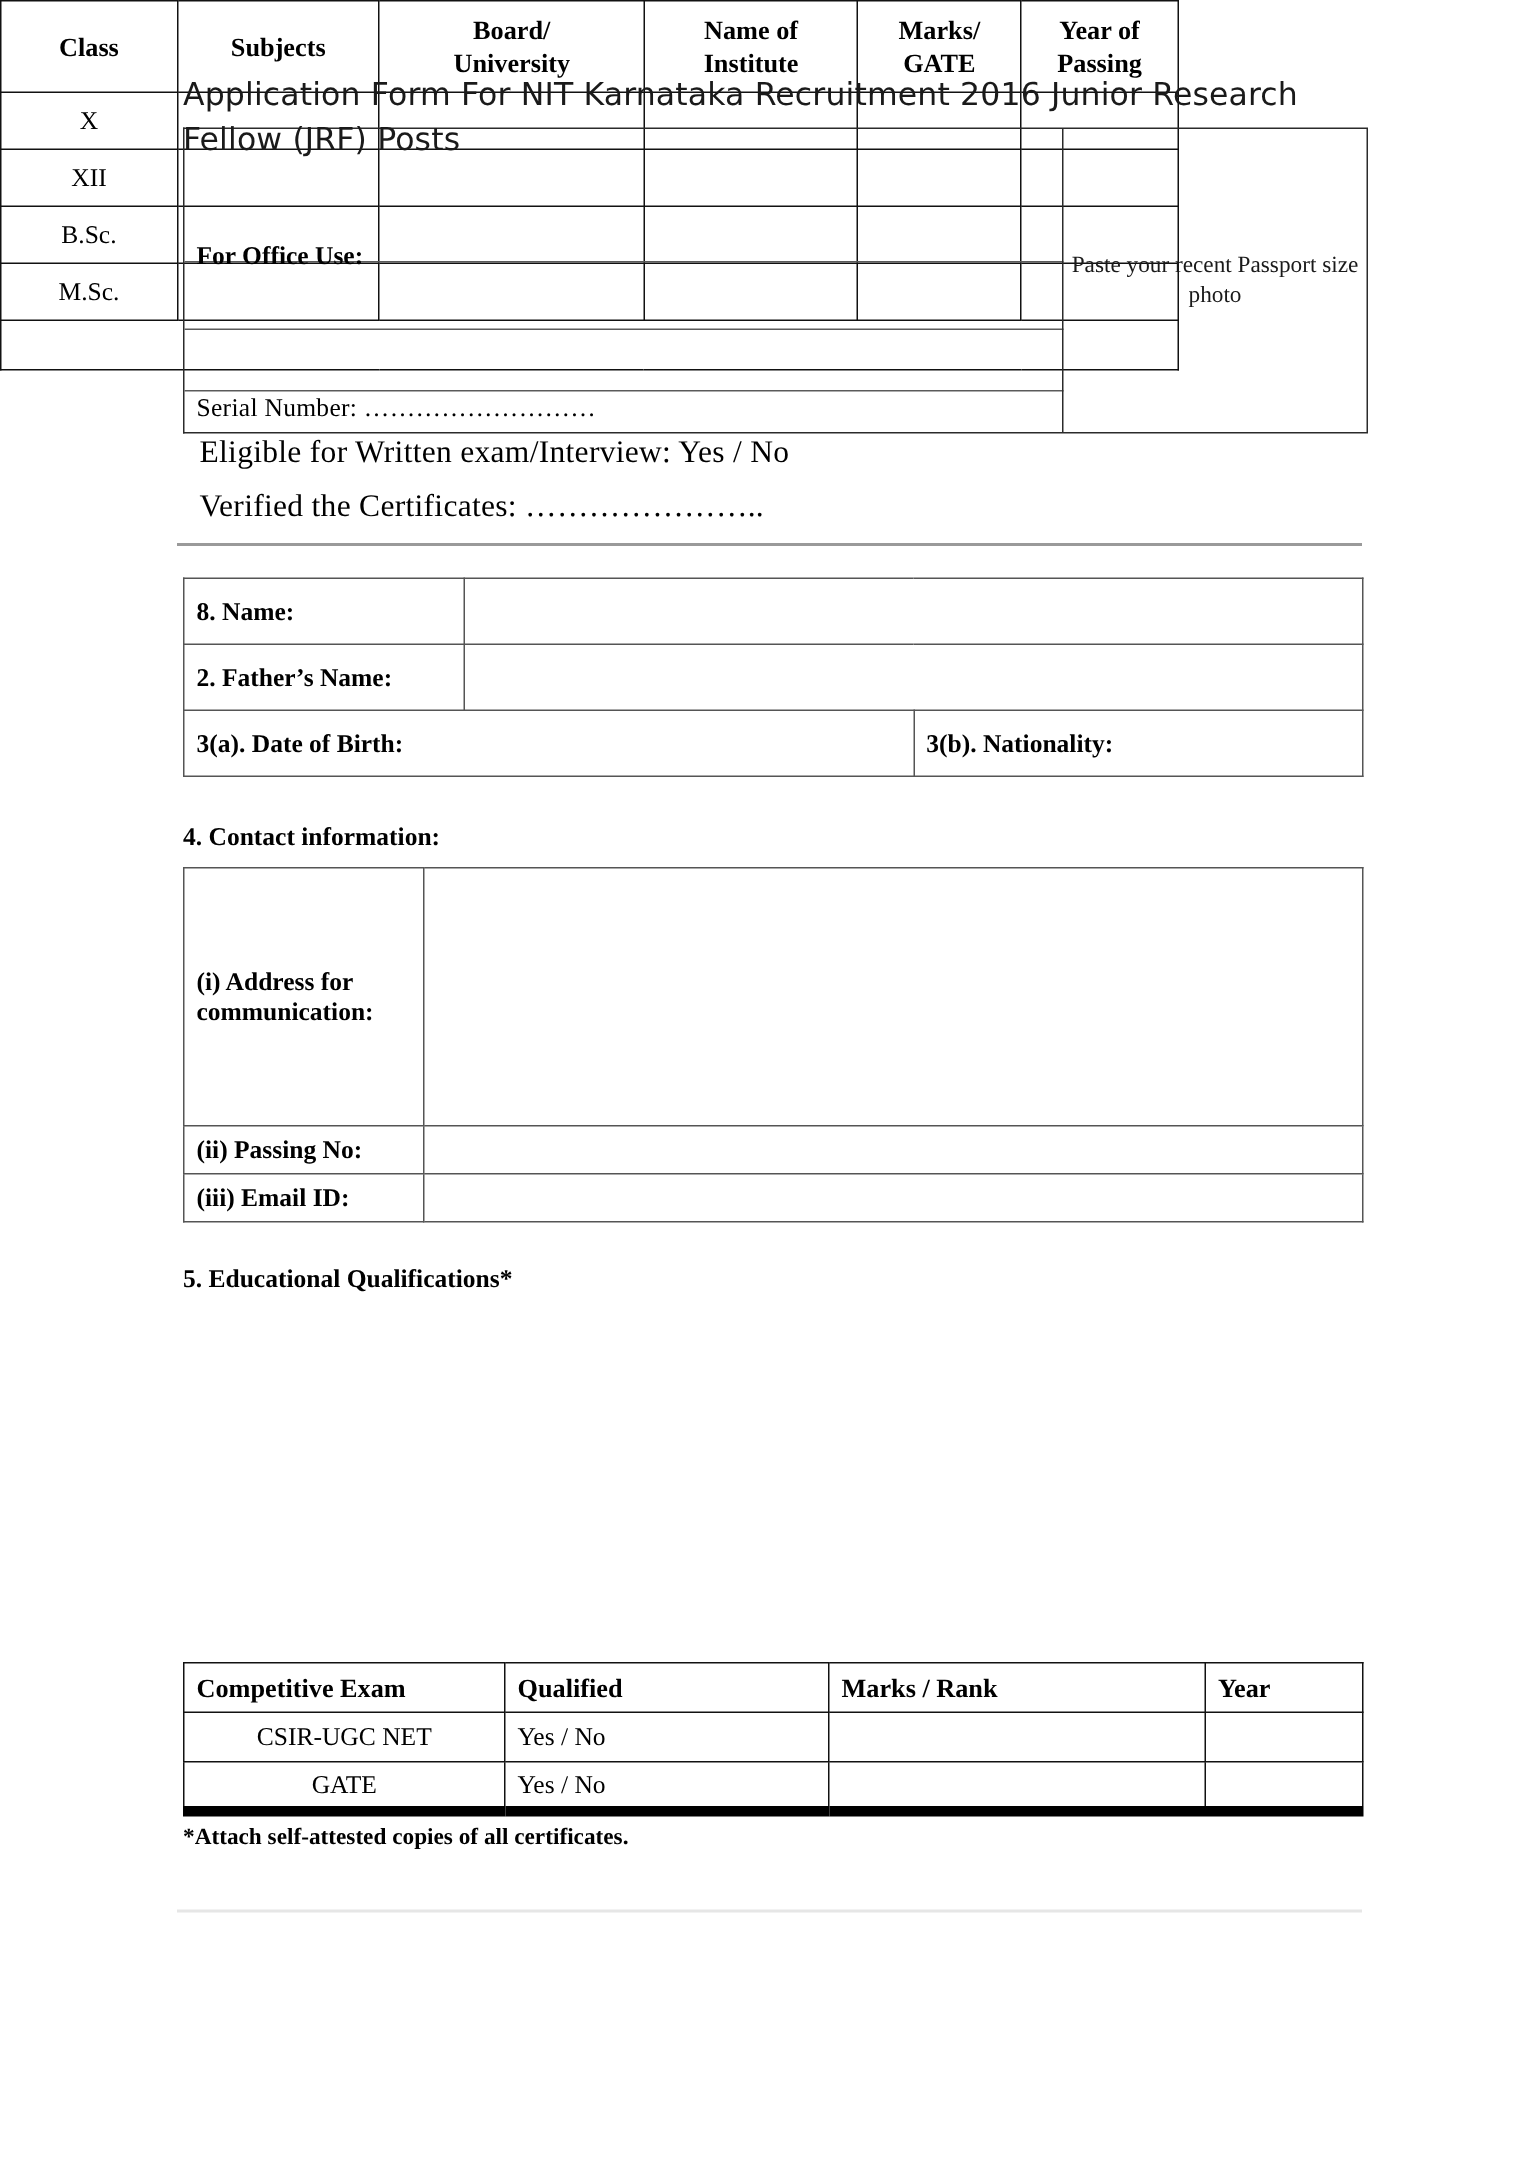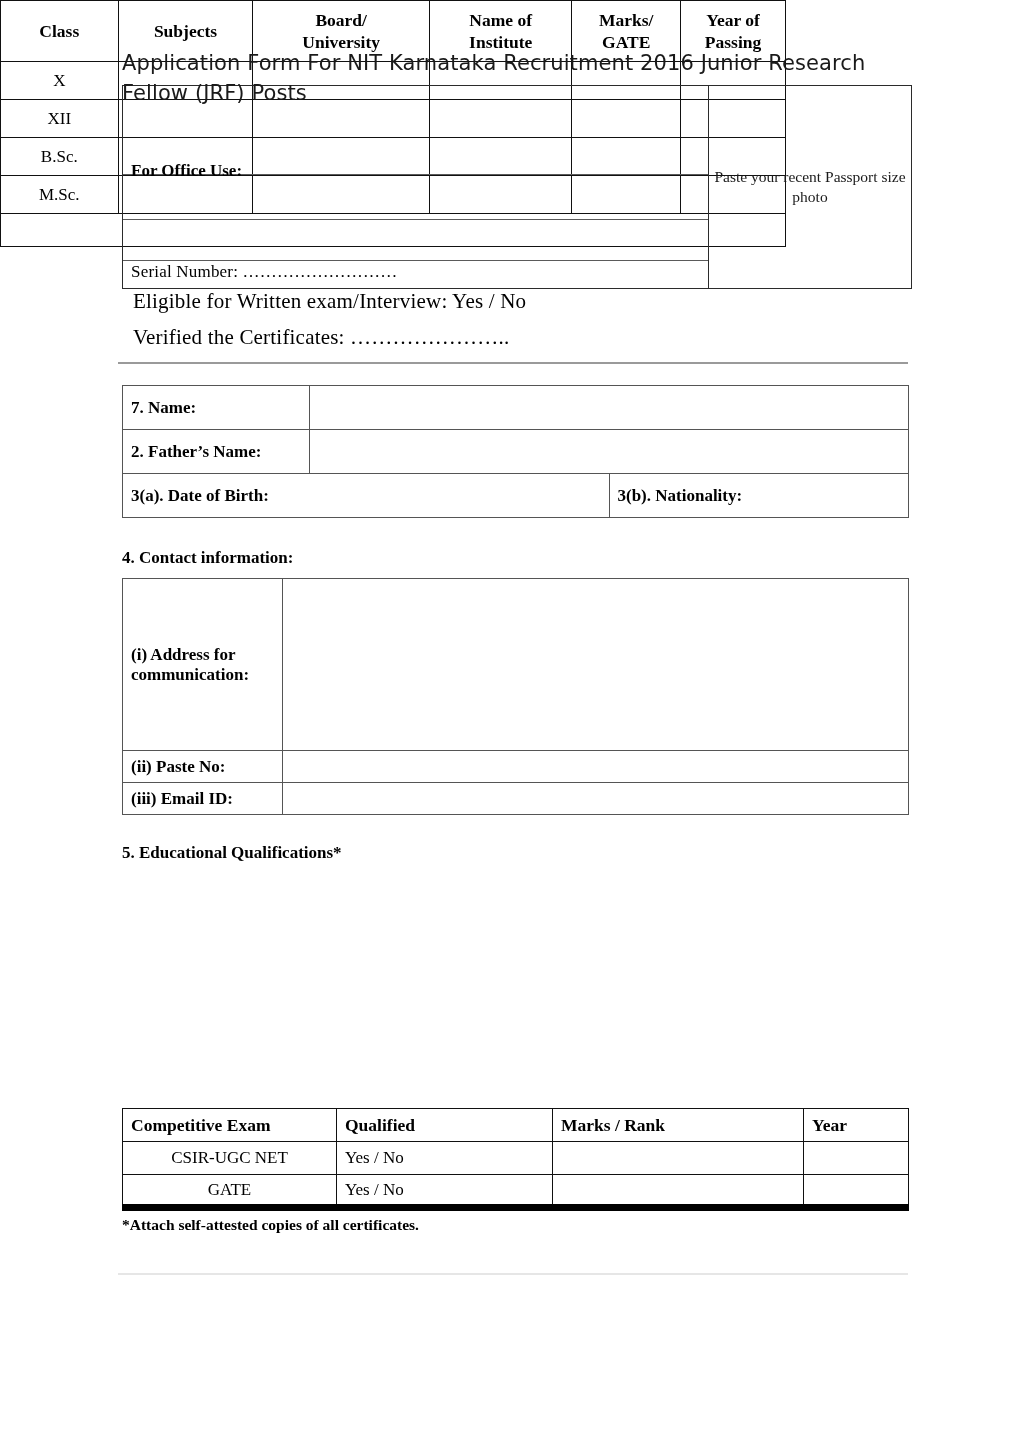--- a/index.html
+++ b/index.html
@@ -247,21 +247,21 @@
   </div>
 
   <div class="free-line eligible">Eligible for Written exam/Interview: Yes / No</div>
   <div class="free-line verified">Verified the Certificates: …………………..</div>
 
   <div class="hrule top-sep"></div>
 
   <table id="personal-table" class="form-tbl">
     <tbody>
       <tr>
-        <td class="lbl" style="width:187px">7. Name:</td>
+        <td class="lbl" style="width:187px">8. Name:</td>
         <td colspan="2" style="width:599px"></td>
       </tr>
       <tr>
         <td class="lbl">2. Father’s Name:</td>
         <td colspan="2"></td>
       </tr>
       <tr>
         <td class="lbl" colspan="2" style="width:383px">3(a). Date of Birth:</td>
         <td class="lbl" style="width:403px">3(b). Nationality:</td>
       </tr>
@@ -270,21 +270,21 @@
 
   <div class="section-heading" id="contact-heading">4. Contact information:</div>
 
   <table id="contact-table" class="form-tbl">
     <tbody>
       <tr>
         <td class="addr-lbl" style="width:160px">(i) Address for communication:</td>
         <td style="width:626px"></td>
       </tr>
       <tr>
-        <td class="one-line">(ii) Paste No:</td>
+        <td class="one-line">(ii) Passing No:</td>
         <td></td>
       </tr>
       <tr>
         <td class="one-line">(iii) Email ID:</td>
         <td></td>
       </tr>
     </tbody>
   </table>
 
   <div class="section-heading" id="edu-heading">5. Educational Qualifications*</div>

